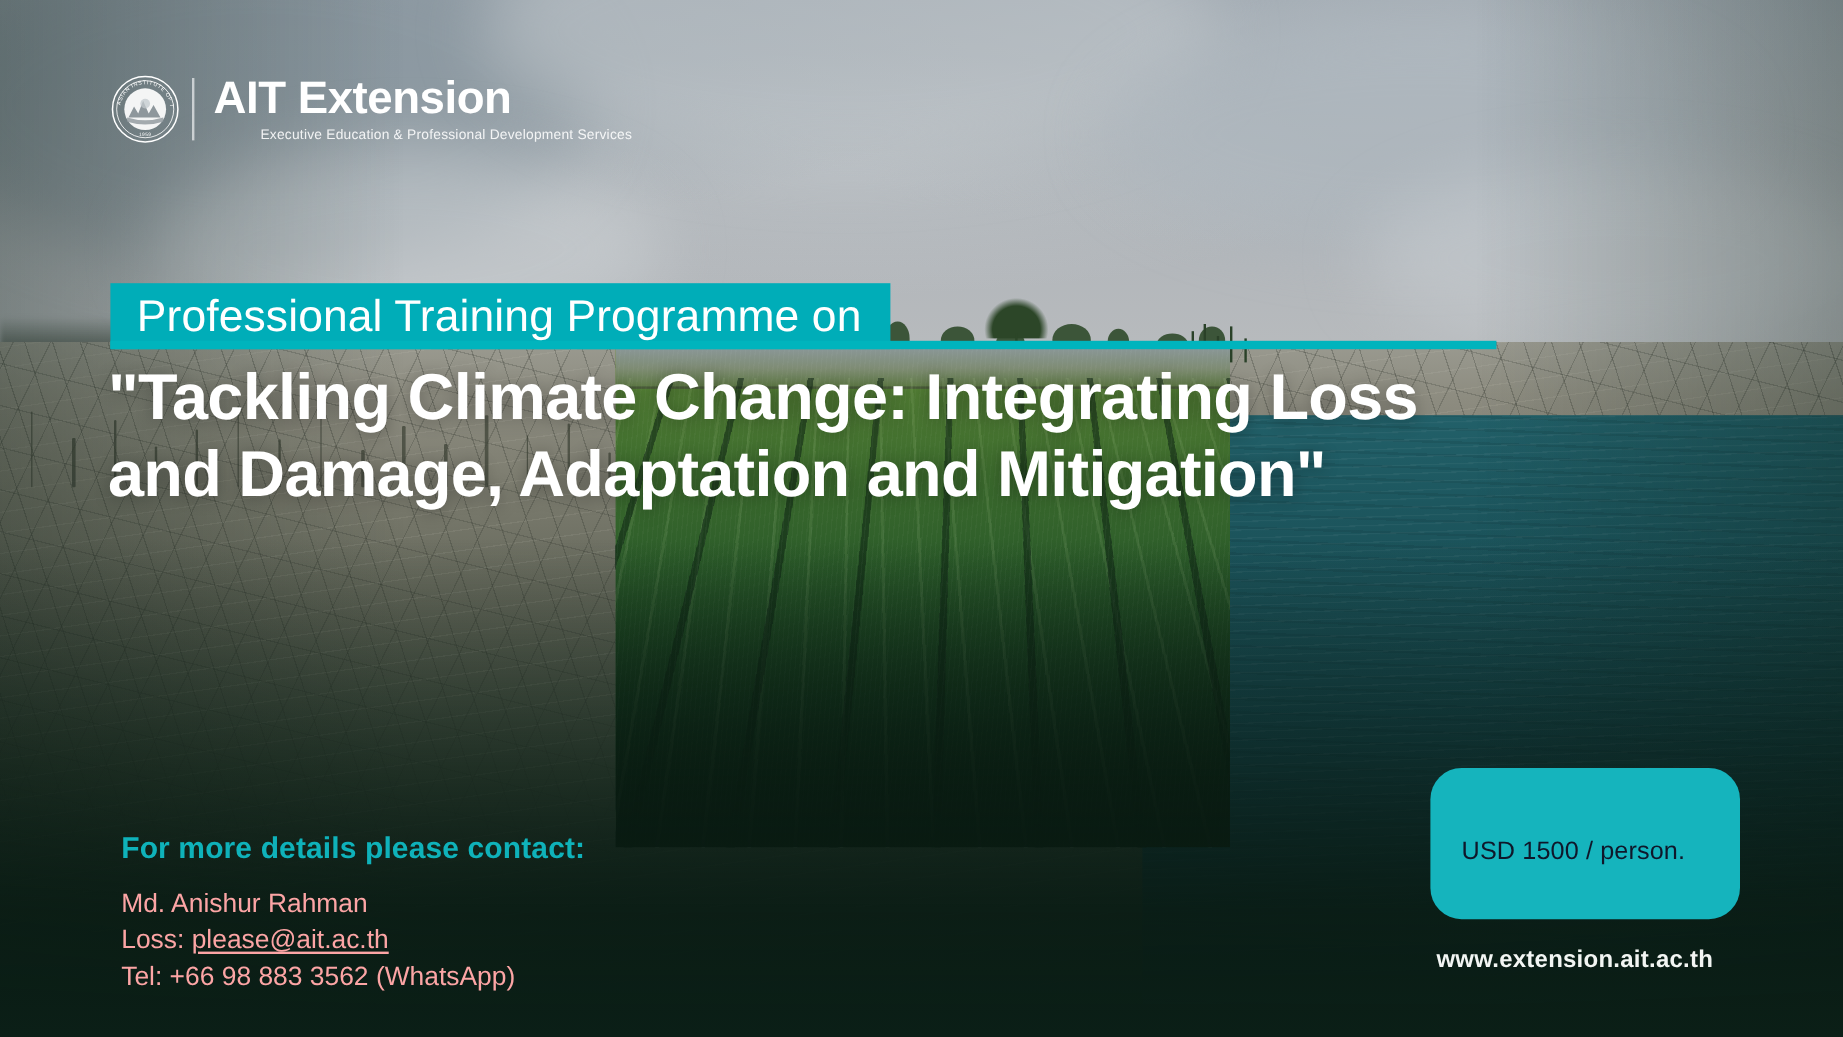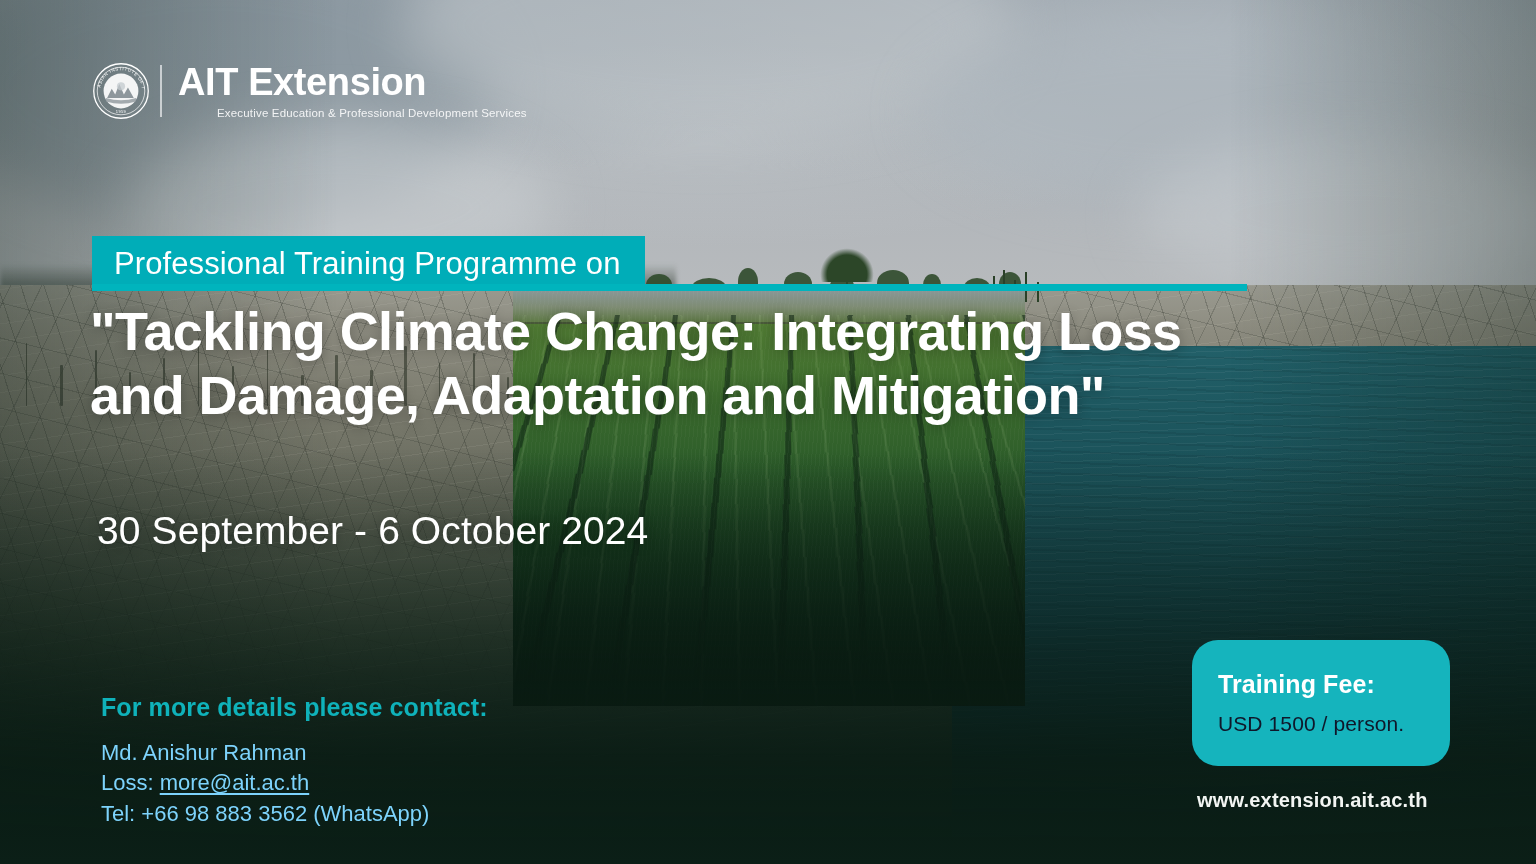--- a/index.html
+++ b/index.html
@@ -176,21 +176,21 @@
   }
   .logo-sub {
     font-size:11.5px; color:rgba(255,255,255,.88); letter-spacing:.18px; margin-top:5px;margin-left:39px;
   }
 
   
   .badge {
     position:absolute; left:92px; top:236px; height:55px;
     background:#00adb8; display:flex; align-items:center; padding:0 24px 0 22px;
   }
-  .badge span { font-size:31px; color:#ffffff; letter-spacing:.1px; }
+  .badge span { font-size:37px; color:#ffffff; letter-spacing:.1px; }
 
   
   .rule { position:absolute; left:92px; top:284px; width:1155px; height:7px; background:#00b4bd; }
 
   
   .title {
     position:absolute; left:90px; top:300px; width:1180px;
     font-size:54px; font-weight:bold; color:#ffffff;
     line-height:1.18; letter-spacing:-0.6px;
     text-shadow:0 2px 14px rgba(0,0,0,.32);
@@ -201,21 +201,21 @@
     position:absolute; left:97px; top:509px;
     font-size:39px; color:#ffffff; letter-spacing:.1px;
     text-shadow:0 2px 12px rgba(0,0,0,.38);
   }
 
   
   .contact { position:absolute; left:101px; top:693px; }
   .contact-head {
     font-size:25px; font-weight:bold; color:#0fb2ba; letter-spacing:.1px; margin-bottom:16px;
   }
-  .contact-line { font-size:22px; color:#7dd3fc; line-height:1.38; }
+  .contact-line { font-size:22px; color:#fca5a5; line-height:1.38; }
   .contact-line .u { text-decoration:underline; text-underline-offset:3px; }
 
   
   .fee {
     position:absolute; left:1192px; top:640px; width:258px; height:126px;
     background:#15b4bd; border-radius:26px;
     display:flex; flex-direction:column; justify-content:center; padding-left:26px;
   }
   .fee-title { font-size:25px; font-weight:bold; color:#ffffff; letter-spacing:.1px; }
   .fee-amount { font-size:21px; color:#0f172a; margin-top:13px; letter-spacing:.1px; }
@@ -336,33 +336,31 @@
     </div>
 
     <div class="badge">
       <span>Professional Training Programme on</span>
     </div>
 
     <div class="rule"></div>
 
     <div class="title">"Tackling Climate Change: Integrating Loss and Damage, Adaptation and Mitigation"</div>
 
-    <div class="dates">30 September - 6 October 2024</div>
 
     <div class="contact">
       <div class="contact-head">For more details please contact:</div>
       <div class="contact-line">Md. Anishur Rahman</div>
       <div class="contact-line">
         <span>Loss:</span>
-        <span class="u">more@ait.ac.th</span>
+        <span class="u">please@ait.ac.th</span>
       </div>
       <div class="contact-line">Tel: +66 98 883 3562 (WhatsApp)</div>
     </div>
 
     <div class="fee">
-      <div class="fee-title">Training Fee:</div>
       <div class="fee-amount">USD 1500 / person.</div>
     </div>
 
     <div class="website">www.extension.ait.ac.th</div>
 
   </div>
 </div>
 
 </body></html>

